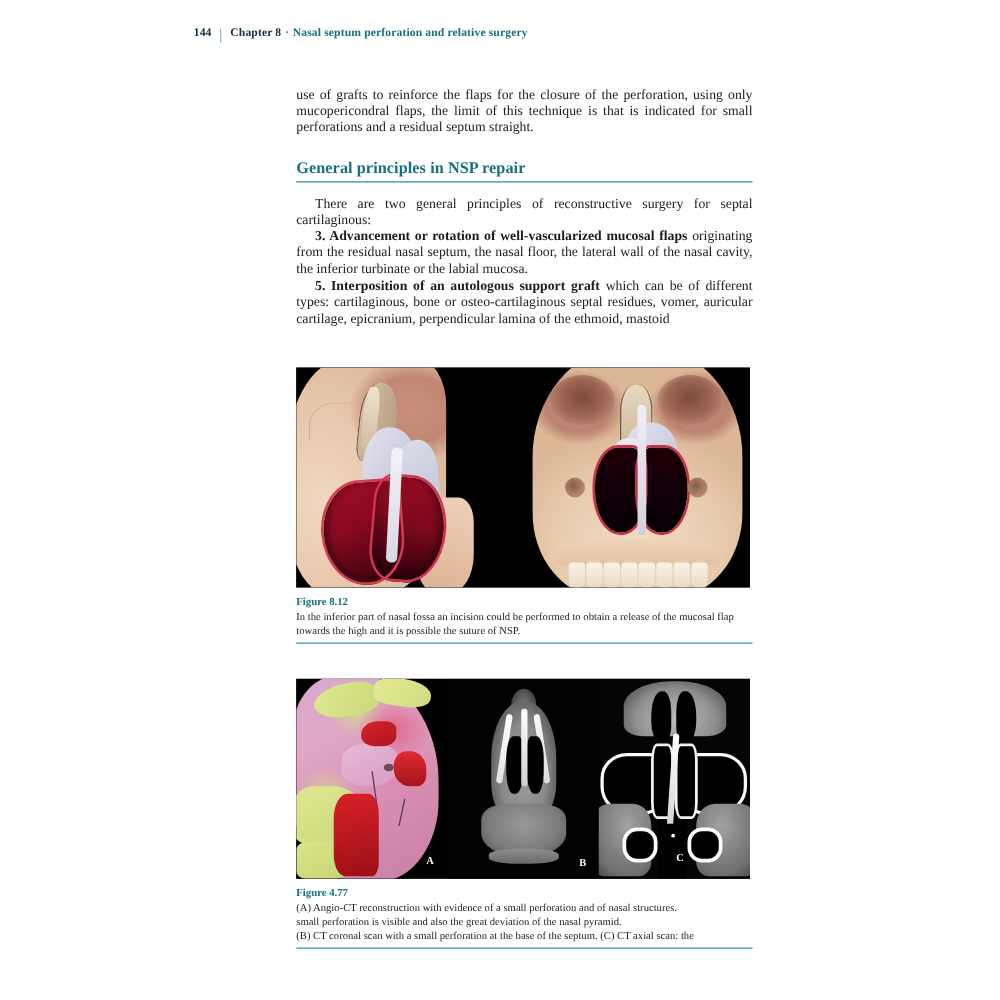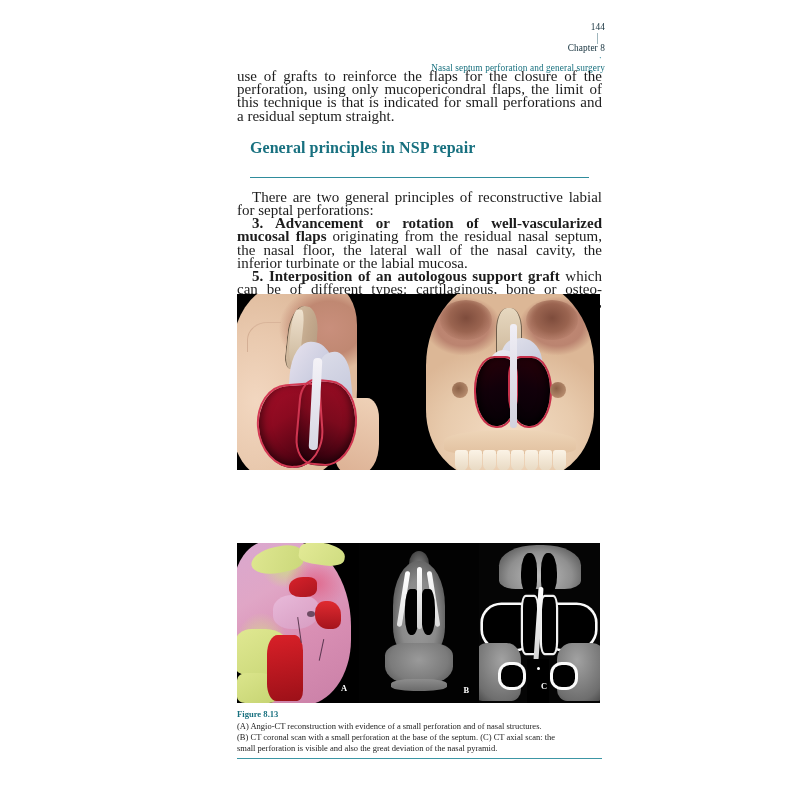--- a/index.html
+++ b/index.html
@@ -12,56 +12,55 @@
     overflow: hidden;
     position: relative;
   }
 
   .page { position: absolute; left: 0; top: 0; width: 800px; height: 800px; }
 
   
   .runhead {
     position: absolute;
     left: 155px; top: 22px; width: 450px;
-    display: flex; align-items: flex-end;
-    font-size: 9.3px; font-weight: normal;
+    display: flex; align-items: flex-start;
+    font-size: 9.3px; font-weight: bold;
     letter-spacing: .1px;
-    flex-direction: column;
   }
   .runhead .folio { color: #14303c; }
   .runhead .bar {
     display: inline-block; width: 1px; height: 11px;
     background: #9fb6bd; margin: 0 7px; position: relative; top: 1px;
   }
   .runhead .chap { color: #14303c; }
   .runhead .dot { color: #2a8396; margin: 0 3px; }
   .runhead .title { color: #17707f; }
 
   
   .col { position: absolute; left: 237px; top: 70px; width: 365px; }
 
   p.body {
     margin: 0;
-    font-size: 15px;
+    font-size: 11px;
     line-height: 13.2px;
     text-align: justify;
     text-justify: inter-word;
     hyphens: manual;
     color: #1c1c1c;
   }
   p.indent { text-indent: 15px; }
   p.body b { font-weight: bold; }
 
   h2.sect {
-    margin: 13px;
-    font-size: 16px;
+    margin: 0;
+    font-size: 13px;
     font-weight: bold;
     color: #17707f;
     letter-spacing: .05px;
-    padding-bottom: 20px;
+    padding-bottom: 3px;
     border-bottom: 1.2px solid #2f8c9c;
   }
   .sect-wrap { margin-top: 16px; margin-bottom: 11px; }
 
   
   .figblock { position: absolute; }
 
   .figimg {
     position: relative;
     background: #000;
@@ -427,32 +426,32 @@
 </head>
 <body>
 
 <div class="page">
 
   <div class="runhead">
     <span class="folio">144</span>
     <span class="bar"></span>
     <span class="chap">Chapter 8</span>
     <span class="dot">·</span>
-    <span class="title">Nasal septum perforation and general surgery</span>
+    <span class="title">Nasal septum perforation and relative surgery</span>
   </div>
 
   <div class="col">
 
     <p class="body">use of grafts to reinforce the flaps for the closure of the perforation, using only mucopericondral flaps, the limit of this technique is that is indicated for small perforations and a residual septum straight.</p>
 
     <div class="sect-wrap">
       <h2 class="sect">General principles in NSP repair</h2>
     </div>
 
-    <p class="body indent">There are two general principles of reconstructive labial for septal perforations:</p>
+    <p class="body indent">There are two general principles of reconstructive surgery for septal cartilaginous:</p>
 
     <p class="body indent"><b>3. Advancement or rotation of well-vascularized mucosal flaps</b><span> originating from the residual nasal septum, the nasal floor, the lateral wall of the nasal cavity, the inferior turbinate or the labial mucosa.</span></p>
 
     <p class="body indent"><b>5. Interposition of an autologous support graft</b><span> which can be of different types: cartilaginous, bone or osteo-cartilaginous septal residues, vomer, auricular cartilage, epicranium, perpendicular lamina of the ethmoid, mastoid</span></p>
   </div>
 
   <div class="figblock" style="left:237px; top:294px; width:365px;">
 
     <div class="figimg" style="width:363px; height:176px;">
 
@@ -494,20 +493,25 @@
             <i></i>
             <i></i>
             <i></i>
             <i></i>
             <i></i>
             <i></i>
         </div>
       </div>
     </div>
 
+    <div class="cap">
+      <div class="cnum">Figure 8.12</div>
+      <div class="ctext">In the inferior part of nasal fossa an incision could be performed to obtain a release of the mucosal flap towards the high and it is possible the suture of NSP.</div>
+      <div class="rule"></div>
+    </div>
   </div>
 
   <div class="figblock" style="left:237px; top:543px; width:365px;">
 
     <div class="figimg" style="width:363px; height:160px;">
 
       <div class="panel p13a">
         <div class="vol"></div>
         <div class="bone1"></div>
         <div class="bone2"></div>
@@ -551,21 +555,21 @@
         <div class="tissueR"></div>
         <div class="midbot"></div>
         <div class="skullL"></div>
         <div class="skullR"></div>
         <div class="perf"></div>
         <span class="plabel" style="left:62px; bottom:12px;">C</span>
       </div>
     </div>
 
     <div class="cap">
-      <div class="cnum">Figure 8.13</div>
+      <div class="cnum">Figure 4.77</div>
       <div class="ctext">(A) Angio-CT  reconstruction with evidence of  a small perforation and of nasal structures.</div>
+      <div class="ctext">small perforation is visible and also the great deviation of the nasal pyramid.</div>
       <div class="ctext">(B) CT coronal scan with a small perforation at the base of the septum. (C) CT axial scan: the</div>
-      <div class="ctext">small perforation is visible and also the great deviation of the nasal pyramid.</div>
       <div class="rule"></div>
     </div>
   </div>
 
 </div>
 
 </body></html>

